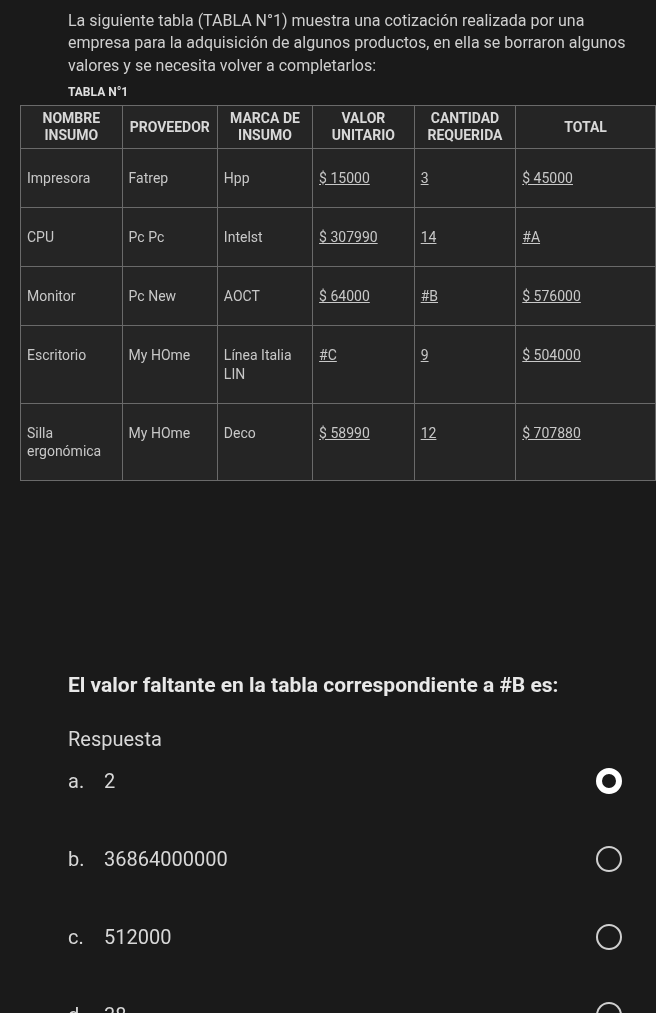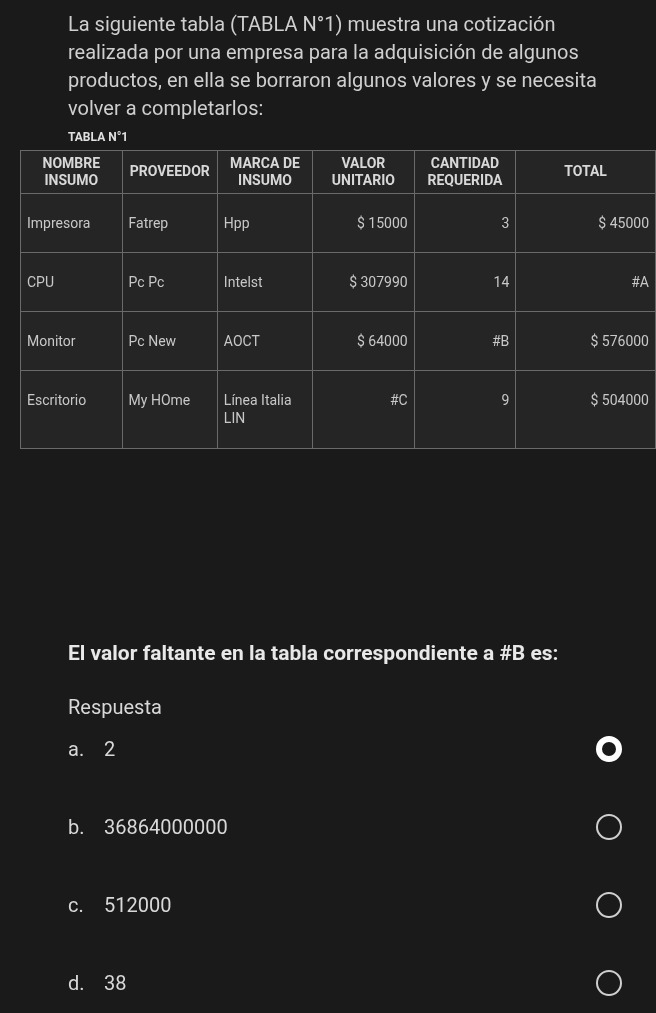--- a/index.html
+++ b/index.html
@@ -14,21 +14,21 @@
       width: 656px;
       height: 1013px;
       overflow: hidden;
       position: relative;
     }
     .content-wrapper {
       padding: 10px 0 0 0;
     }
     .intro-text {
       padding: 0 28px 0 68px;
-      font-size: 20px;
+      font-size: 16px;
       line-height: 1.4;
       color: #cfcfcf;
       margin-bottom: 8px;
     }
     .table-title {
       padding: 0 28px 0 68px;
       font-size: 12px;
       font-weight: 700;
       color: #e0e0e0;
       margin-bottom: 6px;
@@ -52,21 +52,22 @@
     }
     .data-table td {
       border: 1px solid #6a6a6a;
       padding: 20px 6px;
       color: #c8c8c8;
       background-color: #252525;
       line-height: 1.3;
       vertical-align: top;
     }
     .data-table td.center {
-      text-align: right;
+      text-align: left;
+      text-decoration: underline;
     }
     .question-block {
       margin-top: 190px;
       padding: 0 28px 0 68px;
     }
     .question-text {
       font-size: 21px;
       font-weight: 700;
       color: #e8e8e8;
       line-height: 1.35;
@@ -159,20 +160,28 @@
           <td class="center">$ 576000</td>
         </tr>
         <tr>
           <td>Escritorio</td>
           <td>My HOme</td>
           <td>Línea Italia LIN</td>
           <td class="center">#C</td>
           <td class="center">9</td>
           <td class="center">$ 504000</td>
         </tr>
+        <tr>
+          <td>Silla ergonómica</td>
+          <td>My HOme</td>
+          <td>Deco</td>
+          <td class="center">$ 58990</td>
+          <td class="center">12</td>
+          <td class="center">$ 707880</td>
+        </tr>
       </tbody>
   </table>
 
   <div class="question-block">
     <p class="question-text">El valor faltante en la tabla correspondiente a #B es:</p>
     <p class="response-label">Respuesta</p>
     <div id="options-container">
         <div class="option-row">
           <div class="option-left">
             <span class="option-letter">a.</span>

